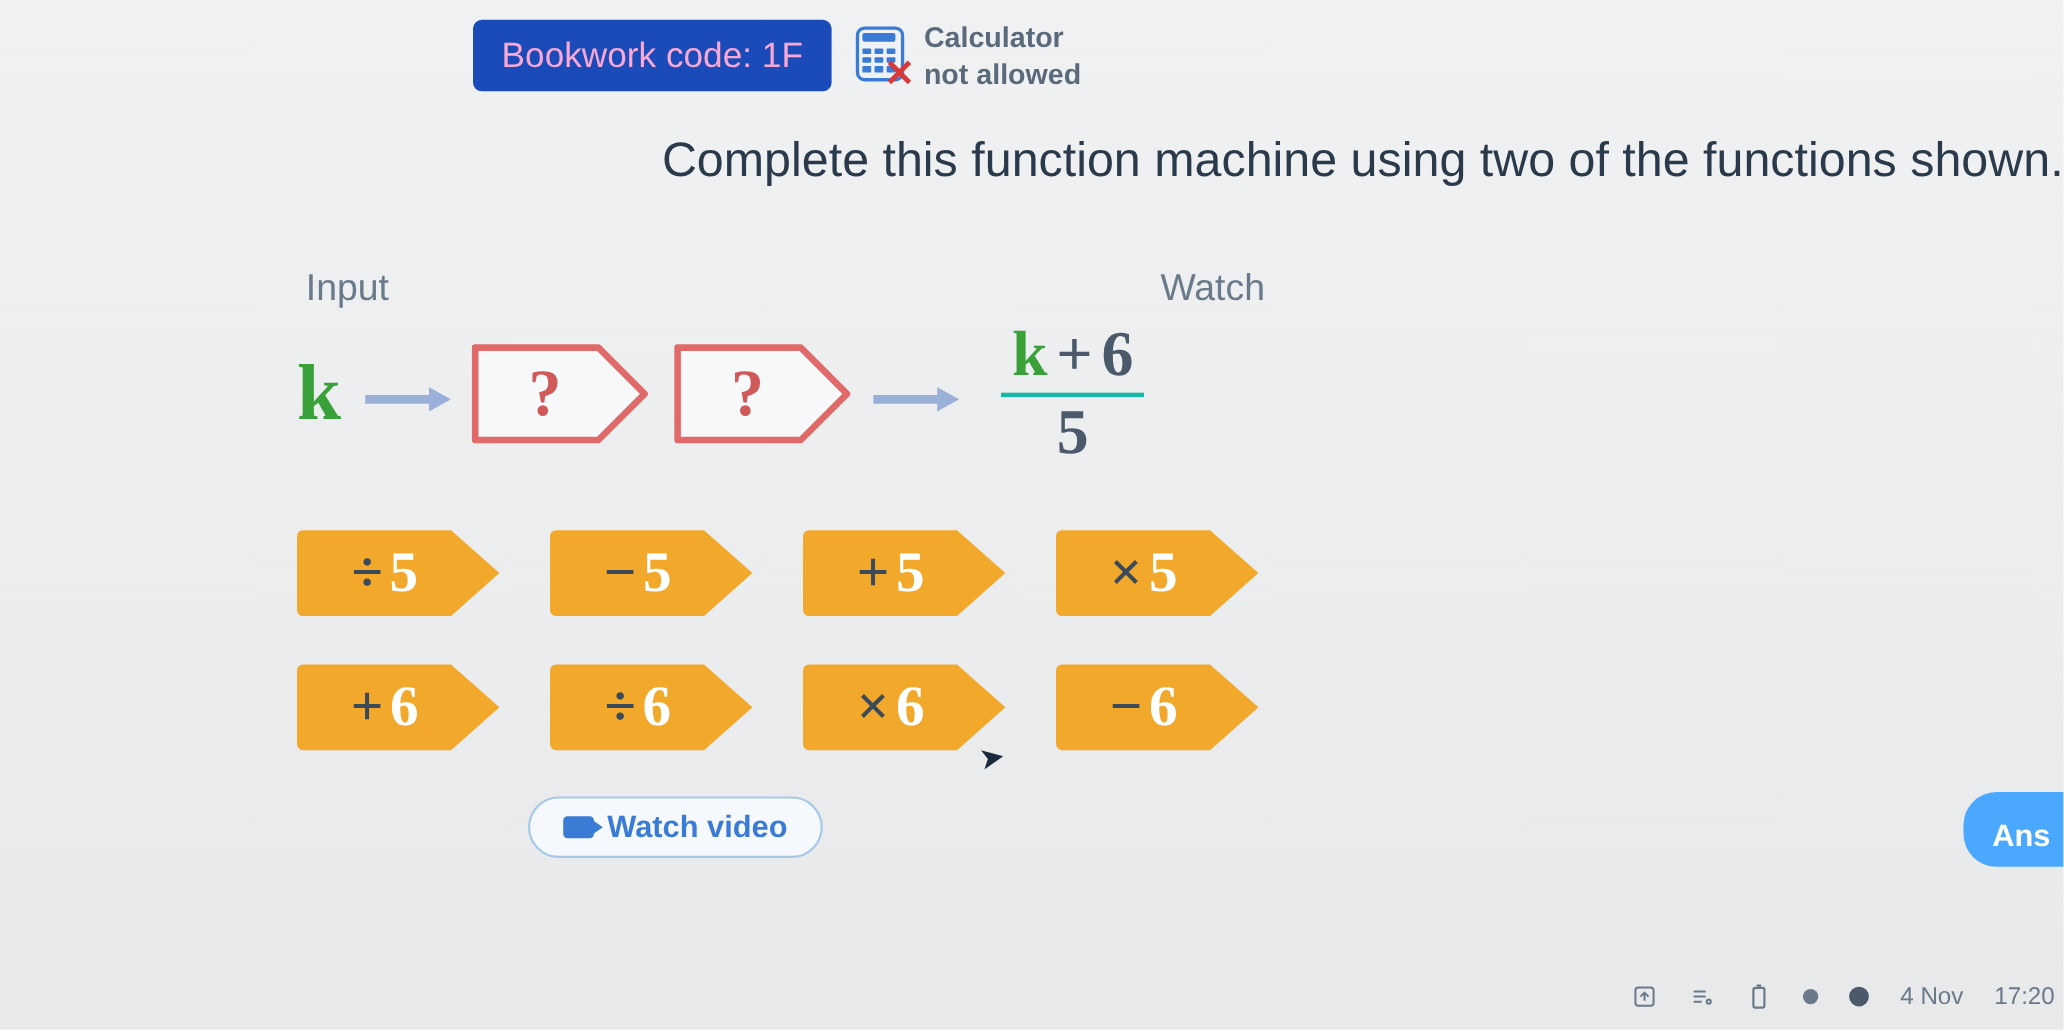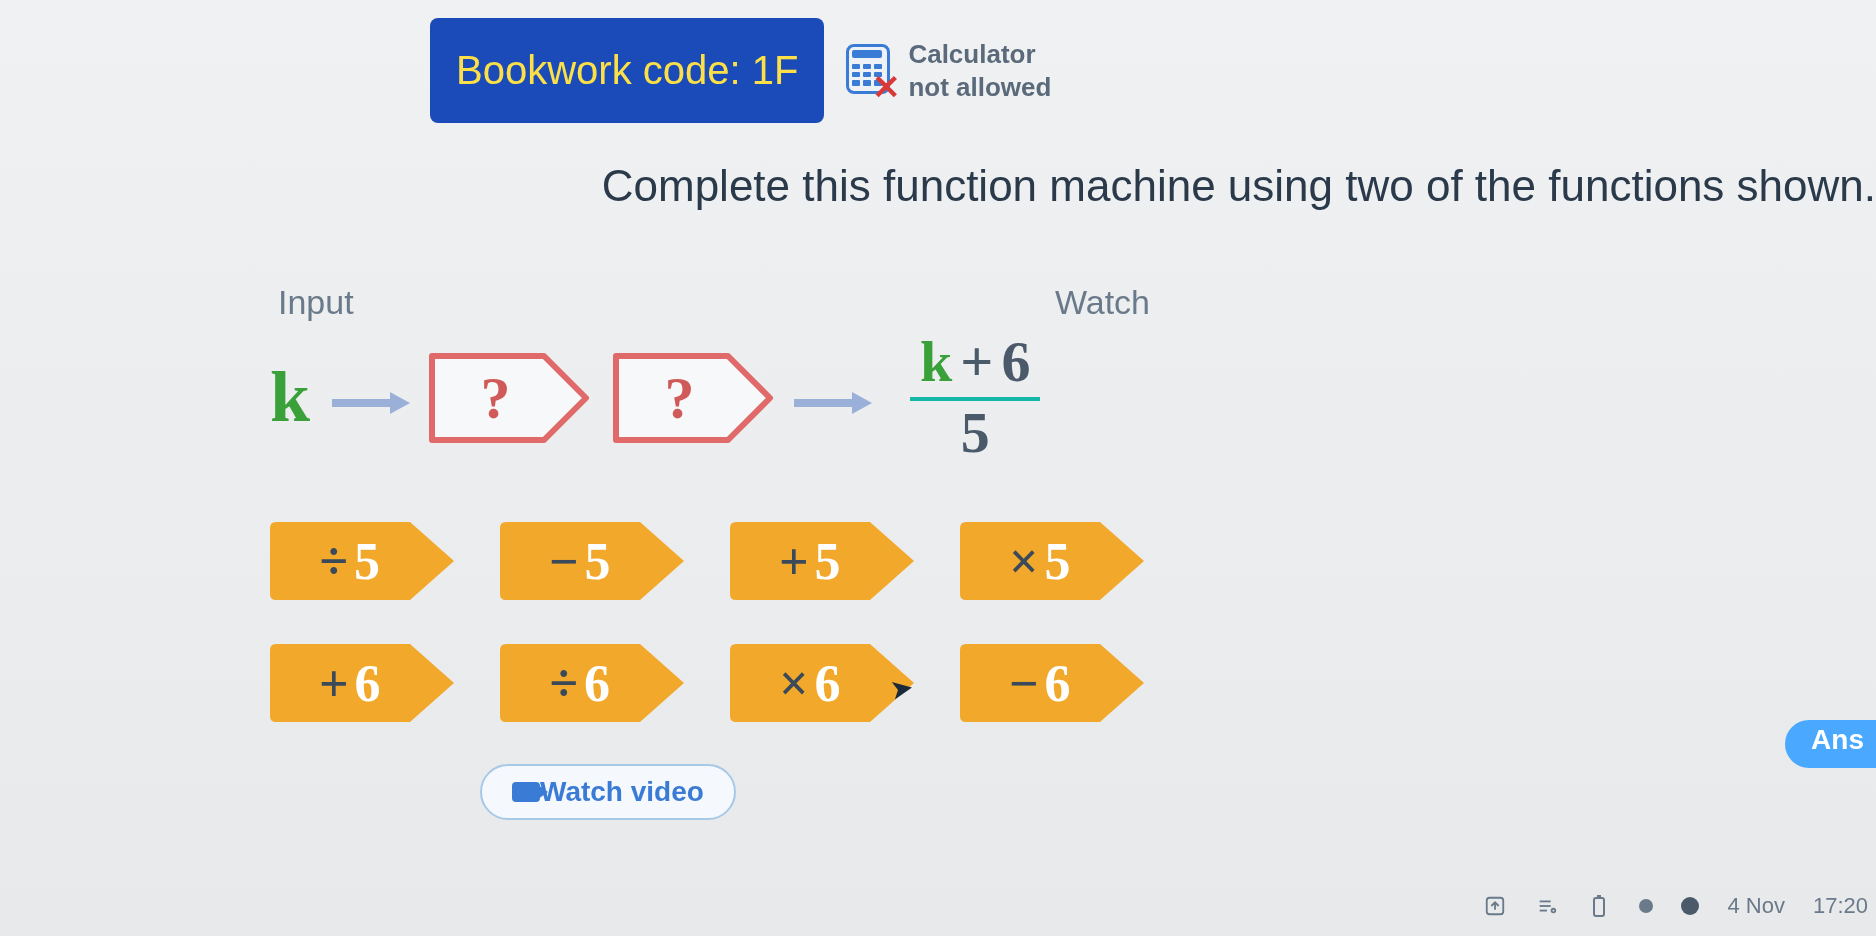--- a/index.html
+++ b/index.html
@@ -13,24 +13,24 @@
   }
   .header-row {
     display: flex;
     align-items: center;
     gap: 22px;
     margin-top: 18px;
     margin-left: 430px;
   }
   .bookwork-badge {
     background: #1a4bb8;
-    color: #fde047;
-    font-size: 40px;
+    color: #f9a8d4;
+    font-size: 32px;
     font-weight: 500;
-    padding: 30px 26px;
+    padding: 14px 26px;
     border-radius: 8px;
   }
   .calc-block {
     display: flex;
     align-items: center;
     gap: 14px;
   }
   .calc-icon {
     position: relative;
     width: 48px;
@@ -160,21 +160,21 @@
     font-weight: 600;
     white-space: nowrap;
   }
   .tag .op { color: #3a4a5a; }
   .tag .val { color: #fff; padding-left: 6px; }
   .watch-video {
     margin-top: 30px;
     margin-left: 480px;
     display: inline-flex;
     align-items: center;
-    gap: 0;
+    gap: 12px;
     border: 2px solid #a8c8e8;
     border-radius: 40px;
     padding: 10px 30px;
     color: #3a7bd5;
     font-size: 28px;
     font-weight: 600;
     cursor: pointer;
     background: #f5f8fc;
   }
   .watch-video .cam-icon {
@@ -192,21 +192,21 @@
     border-bottom: 7px solid transparent;
   }
   .ans-btn {
     position: absolute;
     right: 0;
     top: 720px;
     background: #4aa8ff;
     color: #fff;
     font-size: 28px;
     font-weight: 600;
-    padding: 4px 12px 12px 26px;
+    padding: 24px 12px 12px 26px;
     border-radius: 30px 0 0 30px;
     cursor: pointer;
   }
   .taskbar {
     position: absolute;
     bottom: 0;
     right: 0;
     height: 48px;
     display: flex;
     align-items: center;

